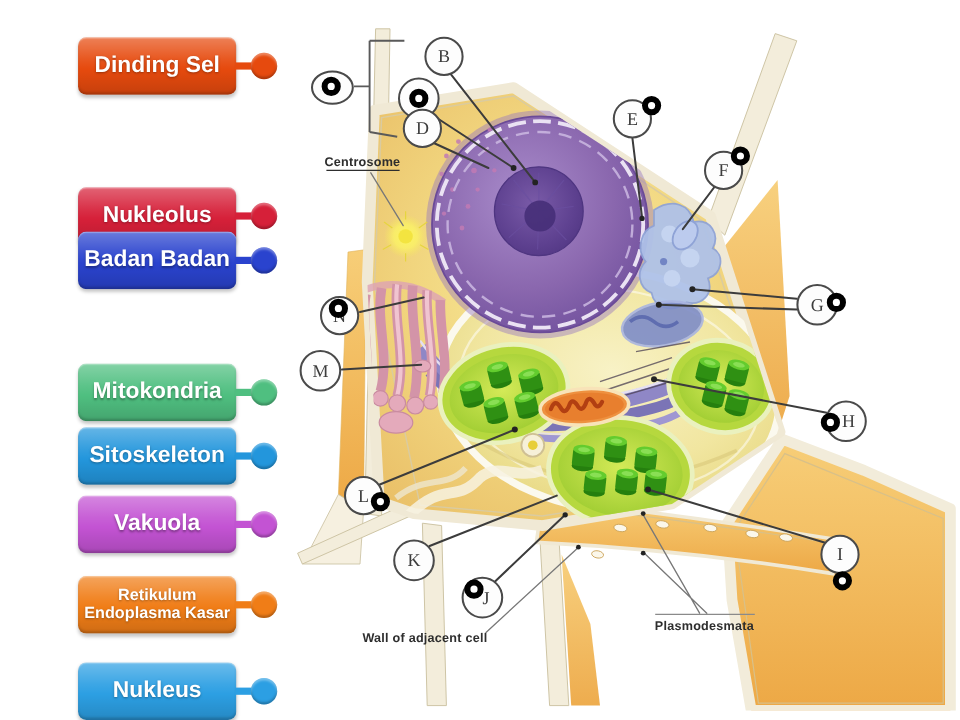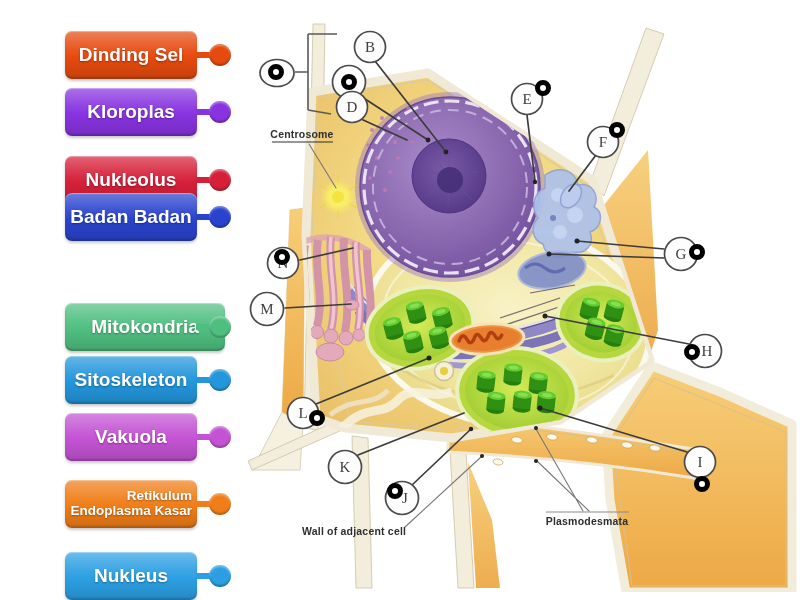--- a/index.html
+++ b/index.html
@@ -6,21 +6,21 @@
   #stage{position:relative;width:800px;height:600px;background:#ffffff;overflow:hidden;
          font-family:"Liberation Sans",sans-serif;}
   
   .btn{position:absolute;left:65px;width:132px;height:48px;cursor:grab;}
   .pill{position:absolute;left:0;top:0;width:100%;height:100%;border-radius:7px;
         background-color:var(--c);
         background-image:linear-gradient(180deg,rgba(255,255,255,.30),rgba(255,255,255,.08) 38%,rgba(0,0,0,0) 55%,rgba(0,0,0,.14));
         box-shadow:inset 0 1px 1px rgba(255,255,255,.4), inset 0 -2px 2px rgba(0,0,0,.18), 0 2px 3px rgba(0,0,0,.22);
         display:flex;align-items:center;justify-content:center;text-align:center;}
   .btxt{color:#fff;font-weight:bold;font-size:19px;line-height:1.1;padding:0 5px;
-        text-shadow:0 1px 2px rgba(0,0,0,.35);text-align:right;}
+        text-shadow:0 1px 2px rgba(0,0,0,.35);}
   .btn.sm .btxt{font-size:13.5px;}
   .stem{position:absolute;left:131px;top:calc(50% - 3px);width:15px;height:6px;background:var(--c);}
   .cdot{position:absolute;left:144px;top:calc(50% - 11px);width:22px;height:22px;border-radius:50%;
         background:var(--c);
         box-shadow:inset 0 2px 2px rgba(255,255,255,.35), inset 0 -2px 2px rgba(0,0,0,.25);}
   
   #diagram{position:absolute;left:240px;top:8px;}
   .mc{fill:#fdfdfd;stroke:#4a4a4a;stroke-width:1.7;}
   .ml{font-family:"Liberation Serif",serif;font-size:15px;fill:#3d3d3d;text-anchor:middle;}
   .ring{fill:#ffffff;stroke:#000000;stroke-width:5;}
@@ -34,42 +34,35 @@
 
 <div id="stage">
 
   <div class="btn" style="top: 31px; --c: #e64a0e;">
     <div class="pill">
         <span class="btxt">Dinding Sel</span>
       </div>
     <div class="stem"></div>
       <div class="cdot"></div>
   </div>
-  <div class="btn" style="top: 88px; --c: #8833e0;">
-    <div class="pill">
-        <span class="btxt">Kloroplas</span>
-      </div>
-    <div class="stem"></div>
-      <div class="cdot"></div>
-  </div>
   <div class="btn" style="top: 156px; --c: #d62039;">
     <div class="pill">
         <span class="btxt">Nukleolus</span>
       </div>
     <div class="stem"></div>
       <div class="cdot"></div>
   </div>
   <div class="btn" style="top: 193px; --c: #2a43ce;">
     <div class="pill">
         <span class="btxt">Badan Badan</span>
       </div>
     <div class="stem"></div>
       <div class="cdot"></div>
   </div>
-  <div class="btn" style="top: 303px; padding-left: 28px; --c: #4fbf80;">
+  <div class="btn" style="top: 303px; --c: #4fbf80;">
     <div class="pill">
         <span class="btxt">Mitokondria</span>
       </div>
     <div class="stem"></div>
       <div class="cdot"></div>
   </div>
   <div class="btn" style="top: 356px; --c: #2396dc;">
     <div class="pill">
         <span class="btxt">Sitoskeleton</span>
       </div>

